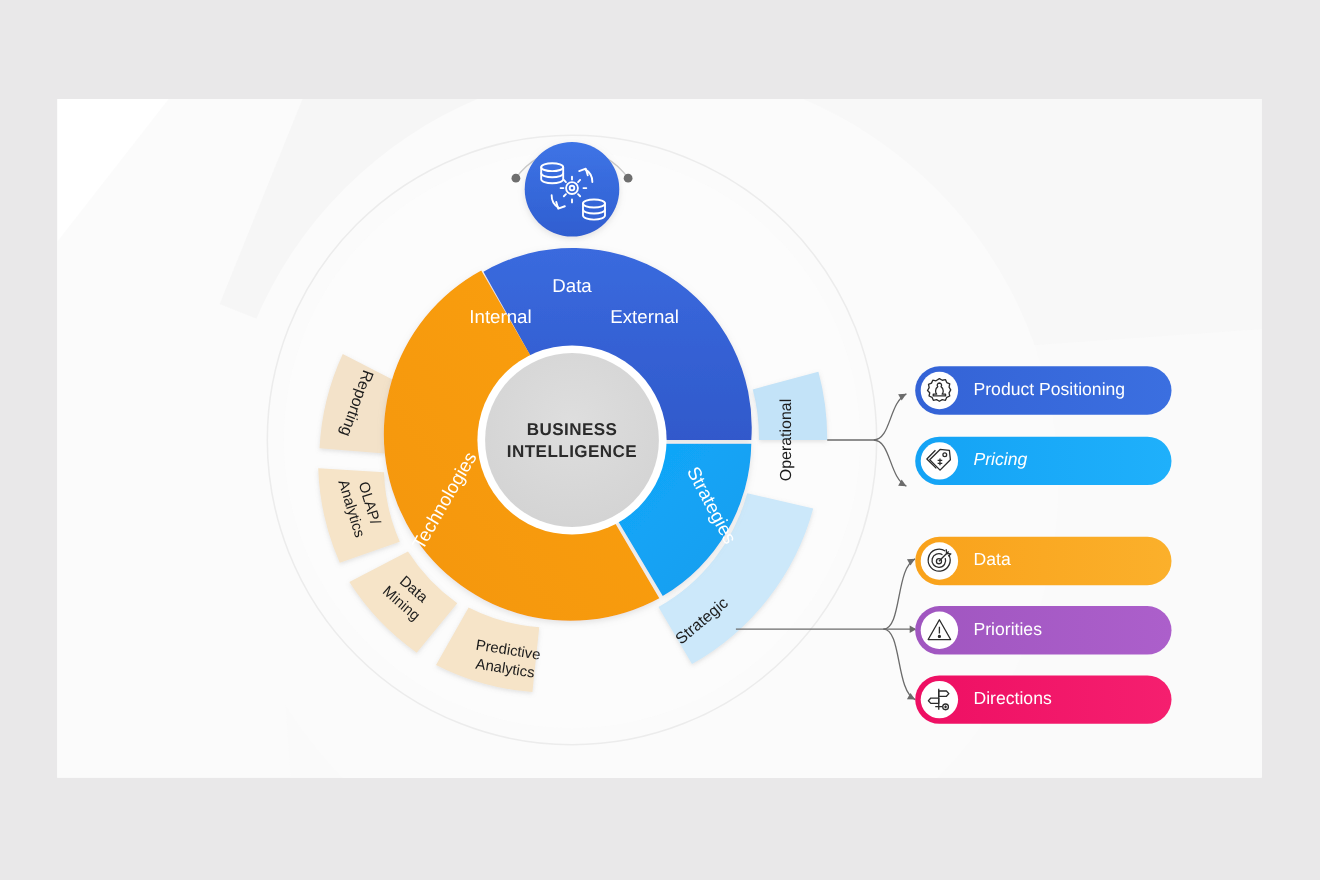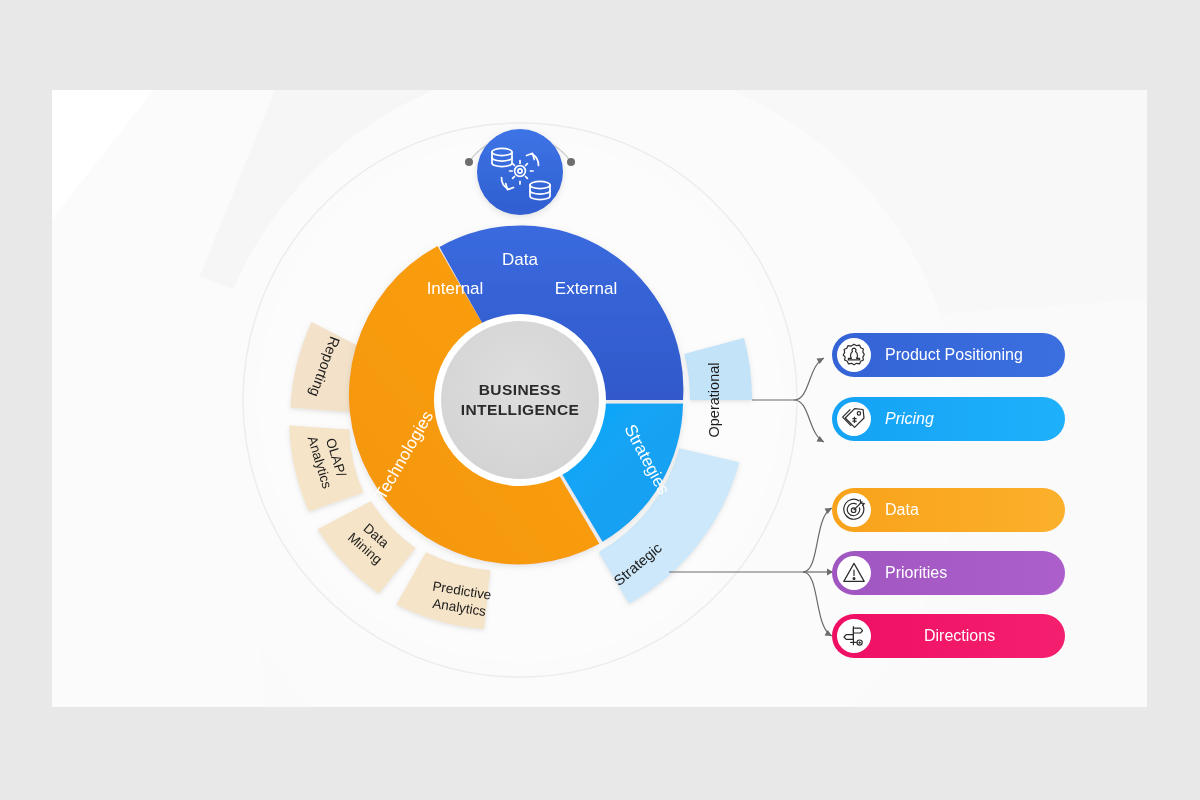--- a/index.html
+++ b/index.html
@@ -220,21 +220,21 @@
           <g fill="none" stroke="#2c2c2c" stroke-width="1.2" stroke-linejoin="round">
             <path d="M13 3.4 L23.2 21.4 H2.8 Z"></path>
             <path d="M13 9.8 v6.1"></path>
             <circle cx="13" cy="18.6" r=".9" fill="#2c2c2c"></circle>
           </g>
         </svg>
       </div>
       <div class="plabel">Priorities</div>
     </div>
 
-    <div class="pill" style="left:780px;top:524px;width:233px;background:linear-gradient(90deg,#ee0f63,#f51f6f);gap:39px;">
+    <div class="pill" style="left:780px;top:524px;width:233px;background:linear-gradient(90deg,#ee0f63,#f51f6f);">
       <div class="badge">
         <svg width="26" height="26" viewBox="0 0 26 26">
           <g fill="none" stroke="#2c2c2c" stroke-width="1.2" stroke-linejoin="round">
             <path d="M12.4 3.2v19"></path>
             <path d="M12.4 5.2h7l2.2 2.4-2.2 2.4h-7z"></path>
             <path d="M12.4 11.6H5.2L3 14l2.2 2.4h7.2z"></path>
             <path d="M9.2 19.4h6.6"></path>
             <circle cx="18.6" cy="19.6" r="2.6"></circle>
             <path d="M18.6 18.4v2.4M17.4 19.6h2.4"></path>
           </g>

